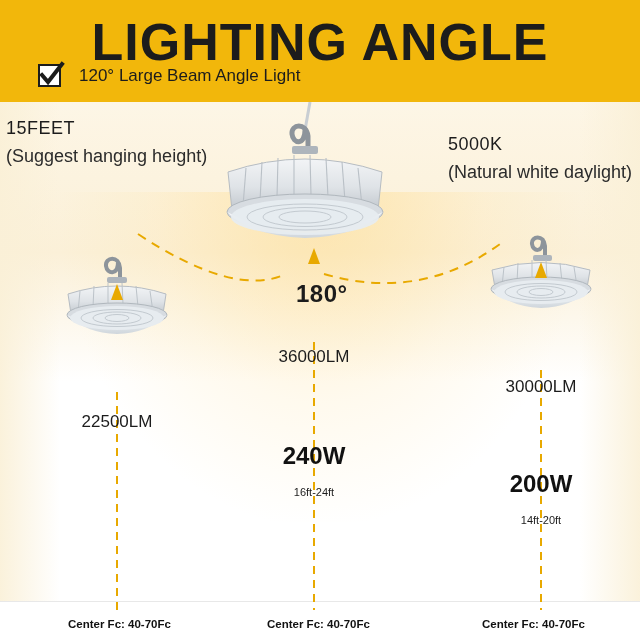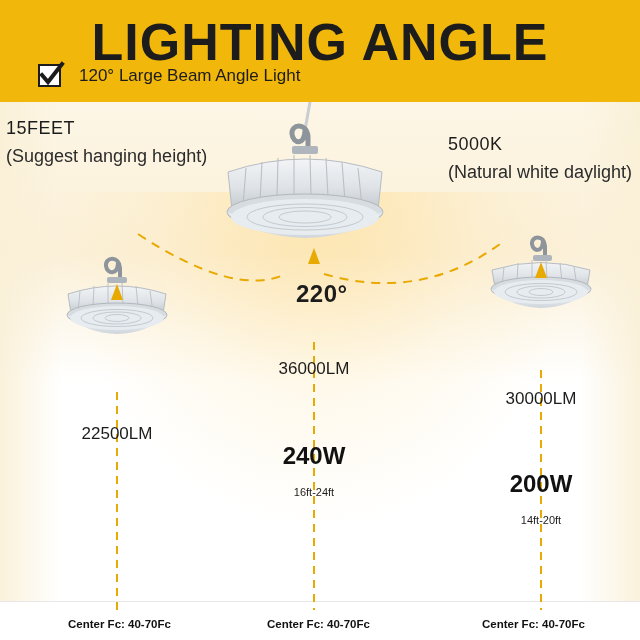--- a/index.html
+++ b/index.html
@@ -140,21 +140,20 @@
     color: #1c1c1c;
     letter-spacing: .5px;
   }
 
   
   .spec { position: absolute; text-align: center; }
   .spec .lm {
     font-size: 17px;
     color: #1c1c1c;
     white-space: nowrap;
-    margin-top: 12px;
   }
   .spec .watt {
     font-size: 24px;
     font-weight: bold;
     color: #111111;
     white-space: nowrap;
   }
   .spec .range {
     font-size: 11px;
     color: #1c1c1c;
@@ -314,21 +313,21 @@
         <line x1="314" y1="240" x2="314" y2="508"></line>
         <line x1="541" y1="268" x2="541" y2="508"></line>
       </g>
       <g fill="#e8a900">
         <polygon points="117,182 111,198 123,198"></polygon>
         <polygon points="314,146 308,162 320,162"></polygon>
         <polygon points="541,160 535,176 547,176"></polygon>
       </g>
     </svg>
 
-    <div class="angle-label" style="left:296px; top:178px;">220°</div>
+    <div class="angle-label" style="left:296px; top:178px;">180°</div>
 
     <div class="spec" style="left:234px; top:245px; width:160px;">
       <div class="lm">36000LM</div>
     </div>
     <div class="spec" style="left:234px; top:340px; width:160px;">
       <div class="watt">240W</div>
       <div class="range">16ft-24ft</div>
     </div>
 
     <div class="spec" style="left:37px; top:310px; width:160px;">

